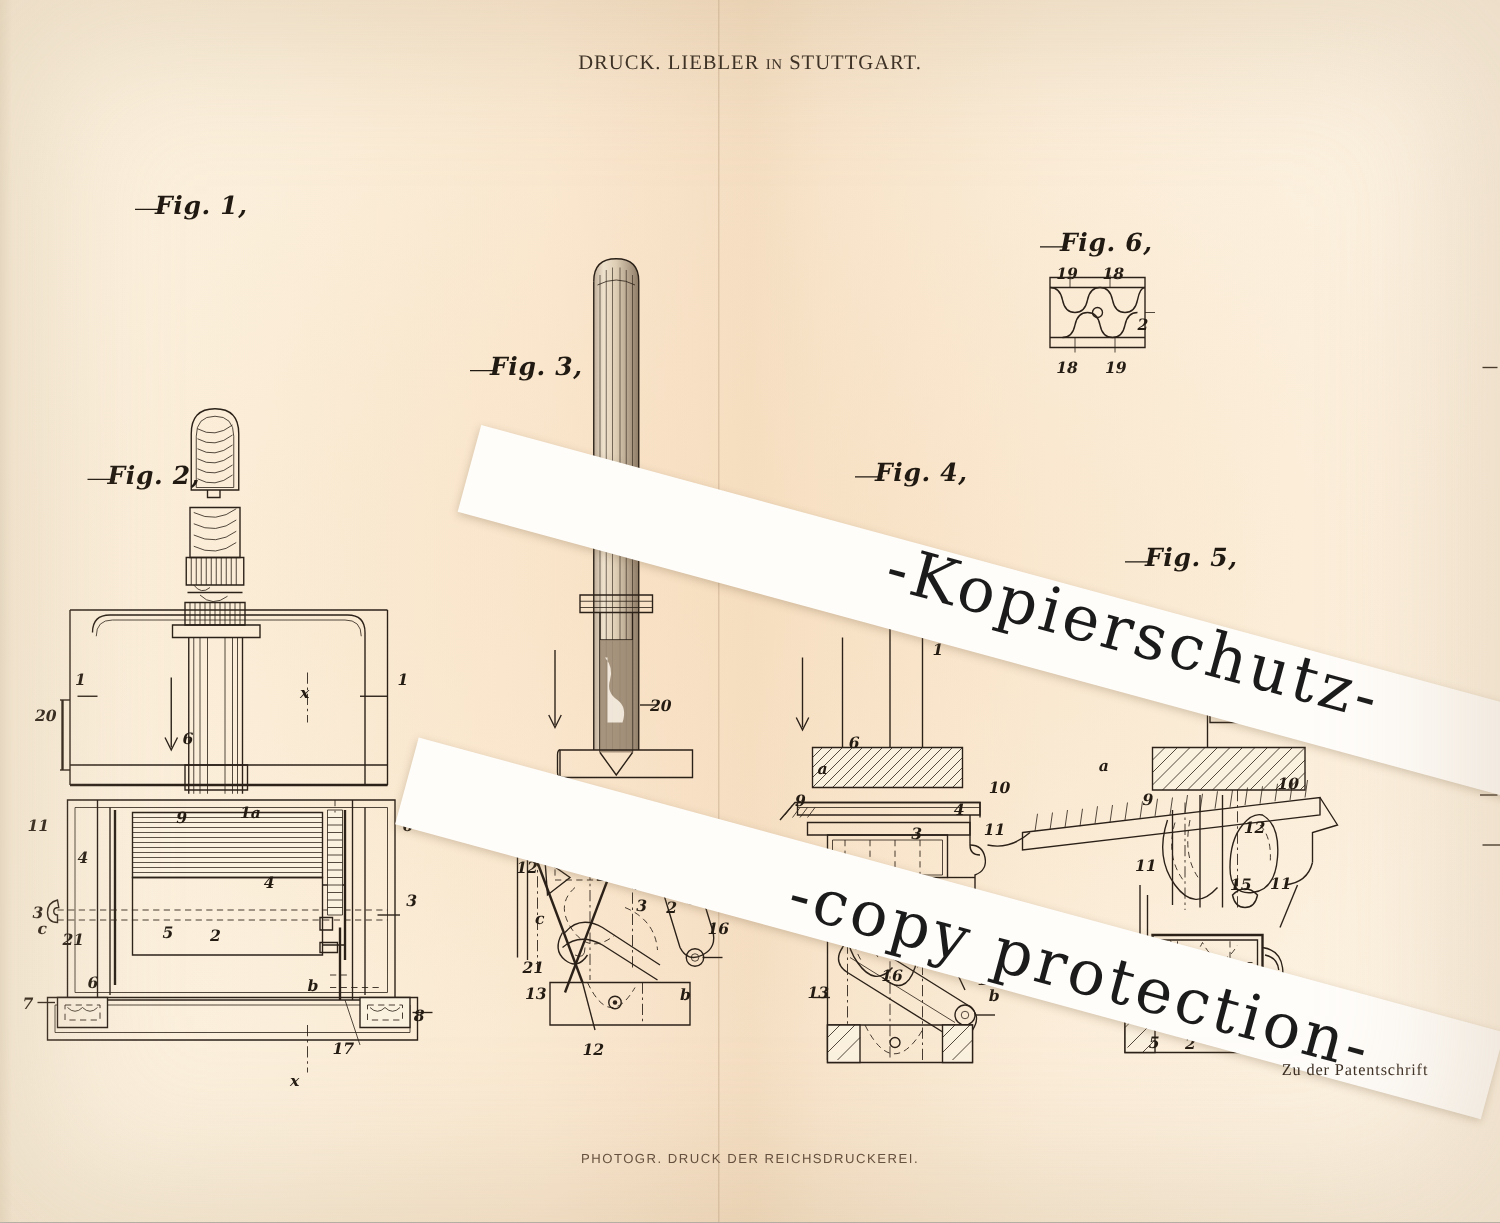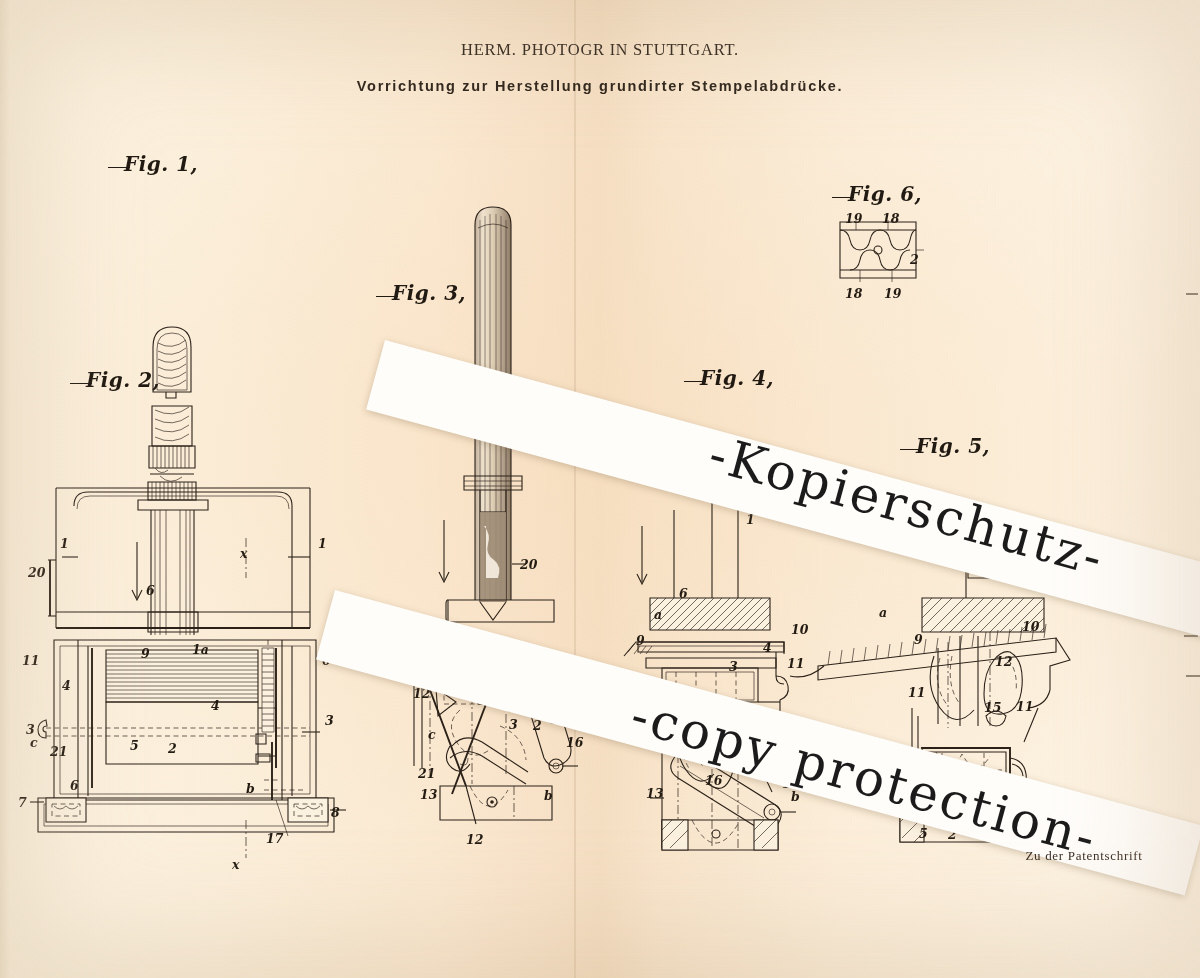--- a/index.html
+++ b/index.html
@@ -22,21 +22,21 @@
   .vign{position:absolute;inset:0;
       box-shadow:inset 0 0 110px 34px rgba(196,168,132,.30);}
   .edge-l{position:absolute;left:0;top:0;bottom:0;width:10px;
       background:linear-gradient(90deg,#efe4d0 0%,rgba(252,243,226,0) 100%);}
 
   
   .inventor{
     position:absolute;left:0;right:0;top:40px;text-align:center;
     font-size:16.5px;letter-spacing:.8px;color:#2e241b;
   }
-  .inventor .sm{font-size:16px;letter-spacing:.6px;}
+  .inventor .sm{font-size:12px;letter-spacing:.6px;}
   .subtitle{
     position:absolute;left:0;right:0;top:78px;text-align:center;
     font-family:"Liberation Sans",sans-serif;
     font-size:14.5px;font-weight:bold;letter-spacing:1.7px;color:#2e241b;
   }
   .footer{
     position:absolute;left:0;right:0;top:921px;text-align:center;
     font-family:"Liberation Sans",sans-serif;
     font-size:10.5px;letter-spacing:1.2px;color:#5a4636;
   }
@@ -109,25 +109,24 @@
 <body>
 
 <div id="page">
 
   <div class="paper-tone tone-a"></div>
   <div class="paper-tone tone-b"></div>
   <div class="fold" style="left:574px"></div>
   <div class="edge-l"></div>
 
   <div class="inventor">
-    <span>HERM. PHOTOGR</span>
+    <span>DRUCK. LIEBLER</span>
     <span class="sm">IN</span>
     <span>STUTTGART.</span>
   </div>
-  <div class="subtitle">Vorrichtung zur Herstellung grundirter Stempelabdrücke.</div>
 
   <div class="figcap" style="left:124px;top:152px">Fig. 1,</div>
 
   <div class="figcap" style="left:86px;top:368px">Fig. 2,</div>
 
   <svg class="art" style="left:20px;top:310px;width:330px;height:550px" viewBox="0 0 330 550">
 
     <path class="ln" d="M133 37 q0-20 19-20 q19 0 19 20 l0 45 l-38 0 z"></path>
     <path class="ln-t" d="M137 39 q0-16 15-16 q15 0 15 16 l0 41 l-30 0 z"></path>
     <g class="ln-t">
@@ -736,15 +735,16 @@
 
   <div class="band" style="left:385px;top:340px;width:880px;height:72px;transform-origin:0 0;transform:rotate(15.2deg);">
   </div>
   <div class="bandtxt" style="left:718px;top:425px;transform-origin:0 0;transform:rotate(15.2deg);">-Kopierschutz-</div>
 
   <div class="band" style="left:335px;top:590px;width:900px;height:72px;transform-origin:0 0;transform:rotate(15.2deg);">
   </div>
   <div class="bandtxt" style="left:640px;top:686px;transform-origin:0 0;transform:rotate(15.2deg);">-copy protection-</div>
 
   <div class="patref">Zu der Patentschrift</div>
+  <div class="footer">PHOTOGR. DRUCK DER REICHSDRUCKEREI.</div>
 
   <div class="vign"></div>
 </div>
 
 </body></html>

